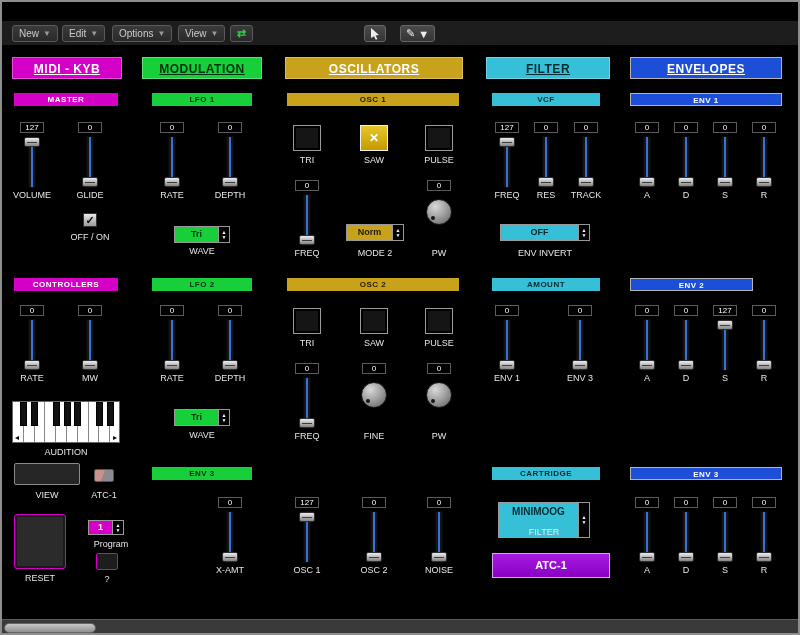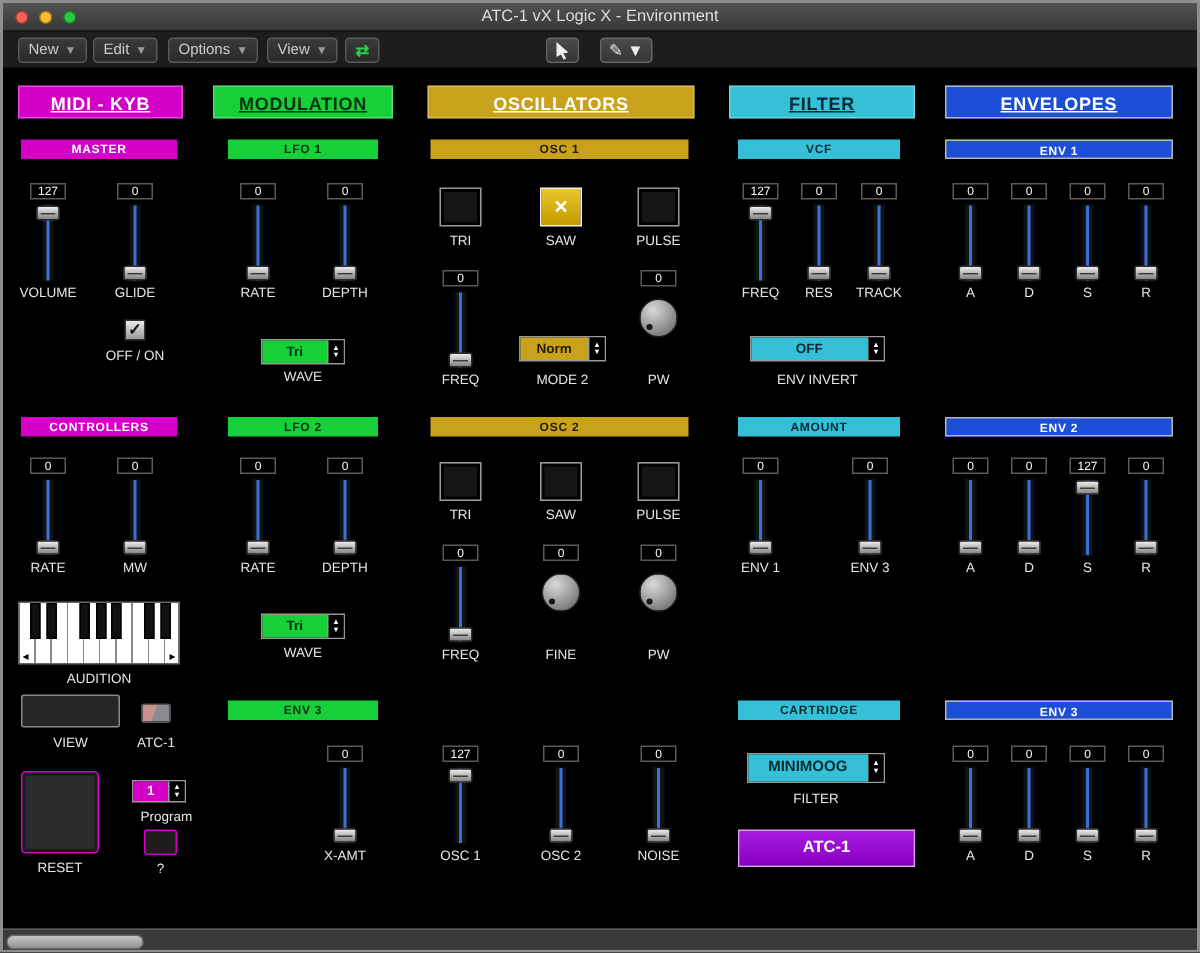--- a/index.html
+++ b/index.html
@@ -49,21 +49,21 @@
   .sqwrap{position:absolute;width:64px;text-align:center;}
   .sq{width:28px;height:26px;margin:0 auto;background:#151515;border:1px solid #9a9a9a;
     box-shadow:inset 0 0 0 2px #000;line-height:24px;font-size:12px;font-weight:bold;color:#fff;}
   .sq.on{background:linear-gradient(#e8c72c,#c49a00);border-color:#f0f0f0;box-shadow:none;}
   .lbl2{margin-top:4px;font-size:9px;color:#e6e6e6;}
   
   .dd{position:absolute;display:flex;height:17px;border:1px solid #999;background:#000;}
   .dd .txt{flex:1;font-size:9px;font-weight:bold;text-align:center;line-height:15px;}
   .dd .spin{width:11px;background:#000;color:#fff;display:flex;flex-direction:column;
     align-items:center;justify-content:center;font-size:5px;line-height:5px;border-left:1px solid #999;}
-  .dd.big{height:20px}.dd.big .txt{font-size:10px;line-height:18px;}
+  .dd.big{height:36px}.dd.big .txt{font-size:10px;line-height:18px;}
   .clabel{position:absolute;width:90px;text-align:center;font-size:9px;color:#e6e6e6;white-space:nowrap;}
   
   .checkbox{position:absolute;width:14px;height:14px;background:linear-gradient(#e8e8e8,#9a9a9a);
     border:1px solid #333;color:#111;font-size:11px;line-height:13px;text-align:center;font-weight:bold;}
   .kbd{position:absolute;left:10px;top:399px;width:108px;height:42px;border:1px solid #666;
     background:repeating-linear-gradient(90deg,#fff 0px,#fff 9.8px,#888 9.8px,#888 10.8px);}
   .bk{position:absolute;top:0;width:7px;height:24px;background:#111;border:1px solid #000;}
   .karr{position:absolute;bottom:0px;font-size:8px;color:#000;line-height:8px;}
   .viewbox{position:absolute;left:12px;top:461px;width:66px;height:22px;background:#262626;border:1px solid #8a8a8a;border-radius:2px;}
   .cart{position:absolute;left:92px;top:467px;width:20px;height:13px;border-radius:2px;
@@ -77,26 +77,20 @@
   .hscroll{position:absolute;left:0;right:0;top:617px;height:16px;background:#3a3a3a;border-top:1px solid #5a5a5a;}
   .hthumb{position:absolute;left:2px;top:3px;width:92px;height:10px;background:linear-gradient(#c8c8c8,#909090);border-radius:5px;border:1px solid #666;}
   .toolbtn{position:absolute;top:4px;height:17px;background:linear-gradient(#4a4a4a,#353535);
     border:1px solid #666;border-radius:3px;display:flex;align-items:center;gap:3px;padding:0 5px;color:#eee;font-size:11px;}
 </style>
 </head>
 <body>
 
 <div id="window">
 
-  <div class="titlebar">
-    <span class="tl red"></span>
-    <span class="tl yel"></span>
-    <span class="tl grn"></span>
-    <span>ATC-1 vX Logic X - Environment</span>
-  </div>
 
   <div class="menubar">
     <div class="mbtn" style="left:10px">
       <span>New</span>
       <span class="caret">▼</span>
       </div>
     <div class="mbtn" style="left:60px">
       <span>Edit</span>
       <span class="caret">▼</span>
       </div>
@@ -265,21 +259,21 @@
     <div class="track">
         <div class="thumb"></div>
       </div>
     <div class="lbl">R</div>
     </div>
 
   <div class="sub c-mag" style="left:12px;top:276px;width:104px">CONTROLLERS</div>
   <div class="sub c-grn" style="left:150px;top:276px;width:100px">LFO 2</div>
   <div class="sub c-gld dark" style="left:285px;top:276px;width:172px">OSC 2</div>
   <div class="sub c-cyn" style="left:490px;top:276px;width:108px">AMOUNT</div>
-  <div class="sub c-blk" style="left:628px;top:276px;width:152px">ENV 2</div>
+  <div class="sub c-blk" style="left:628px;top:276px;width:123px">ENV 2</div>
 
   <div class="fader v0" style="left:12px;top:303px">
     <div class="val">0</div>
     <div class="track">
         <div class="thumb"></div>
       </div>
     <div class="lbl">RATE</div>
     </div>
   <div class="fader v0" style="left:70px;top:303px">
     <div class="val">0</div>

